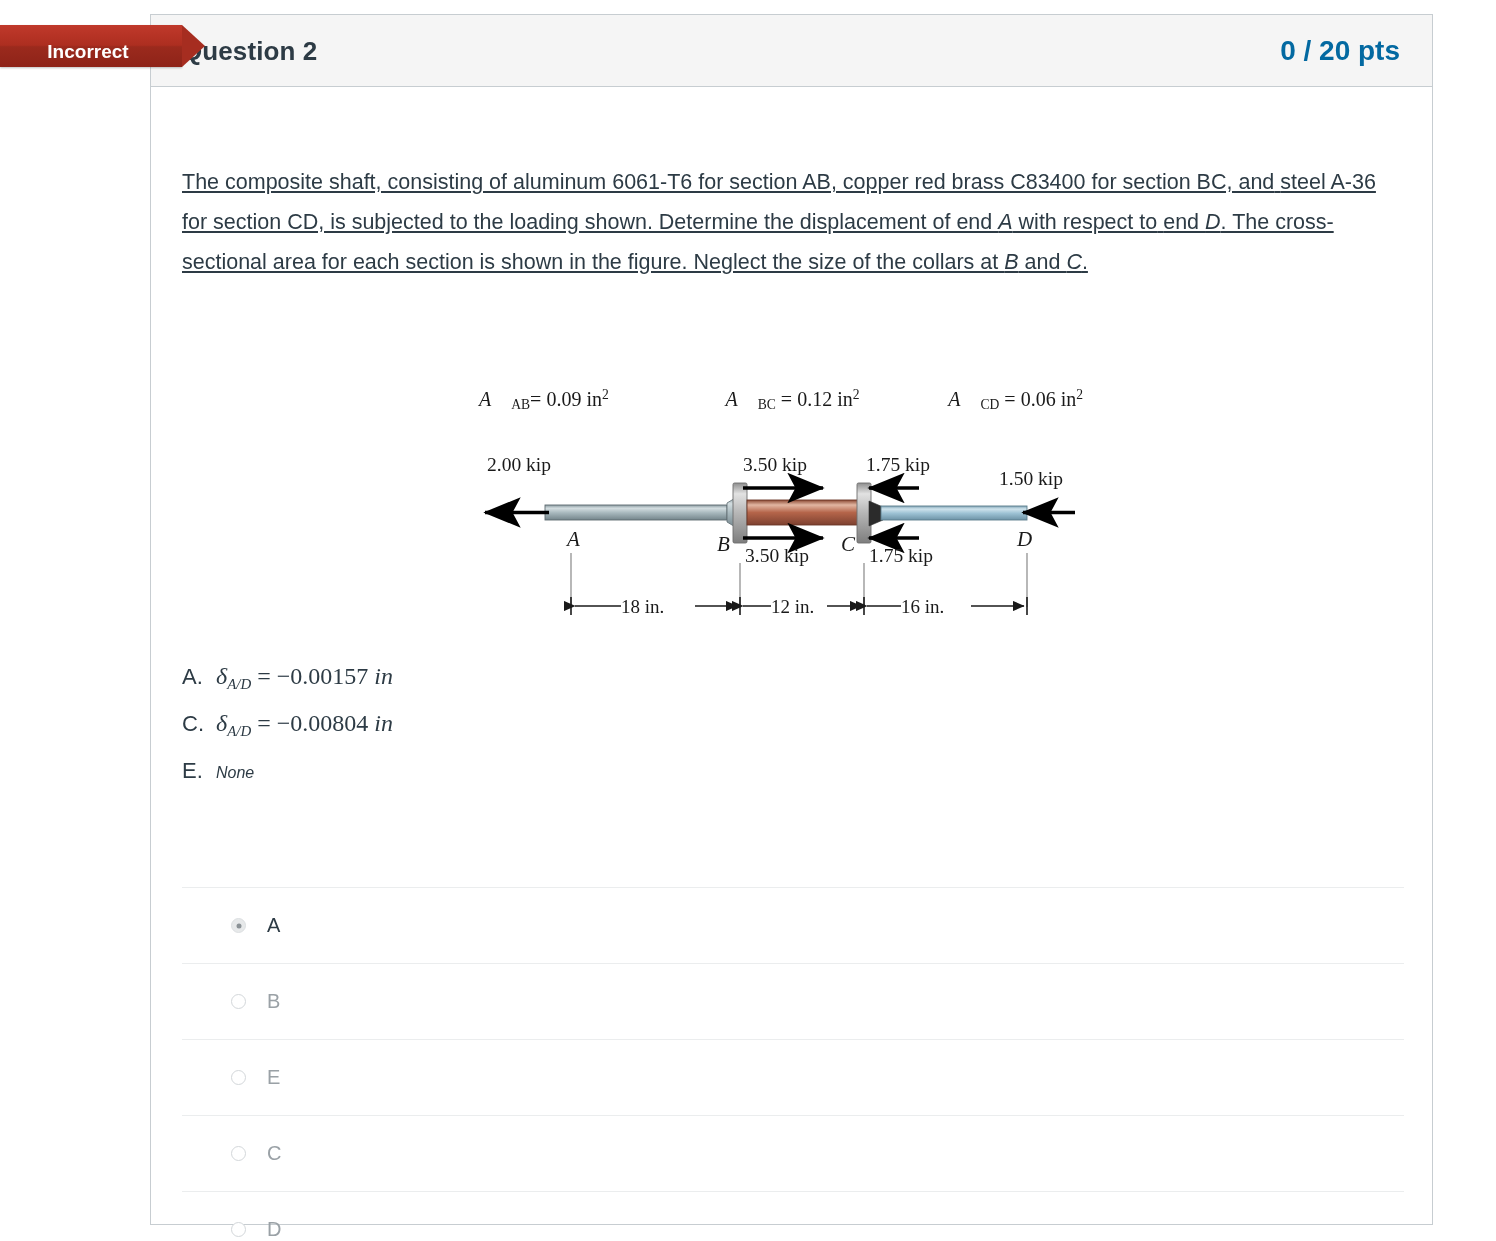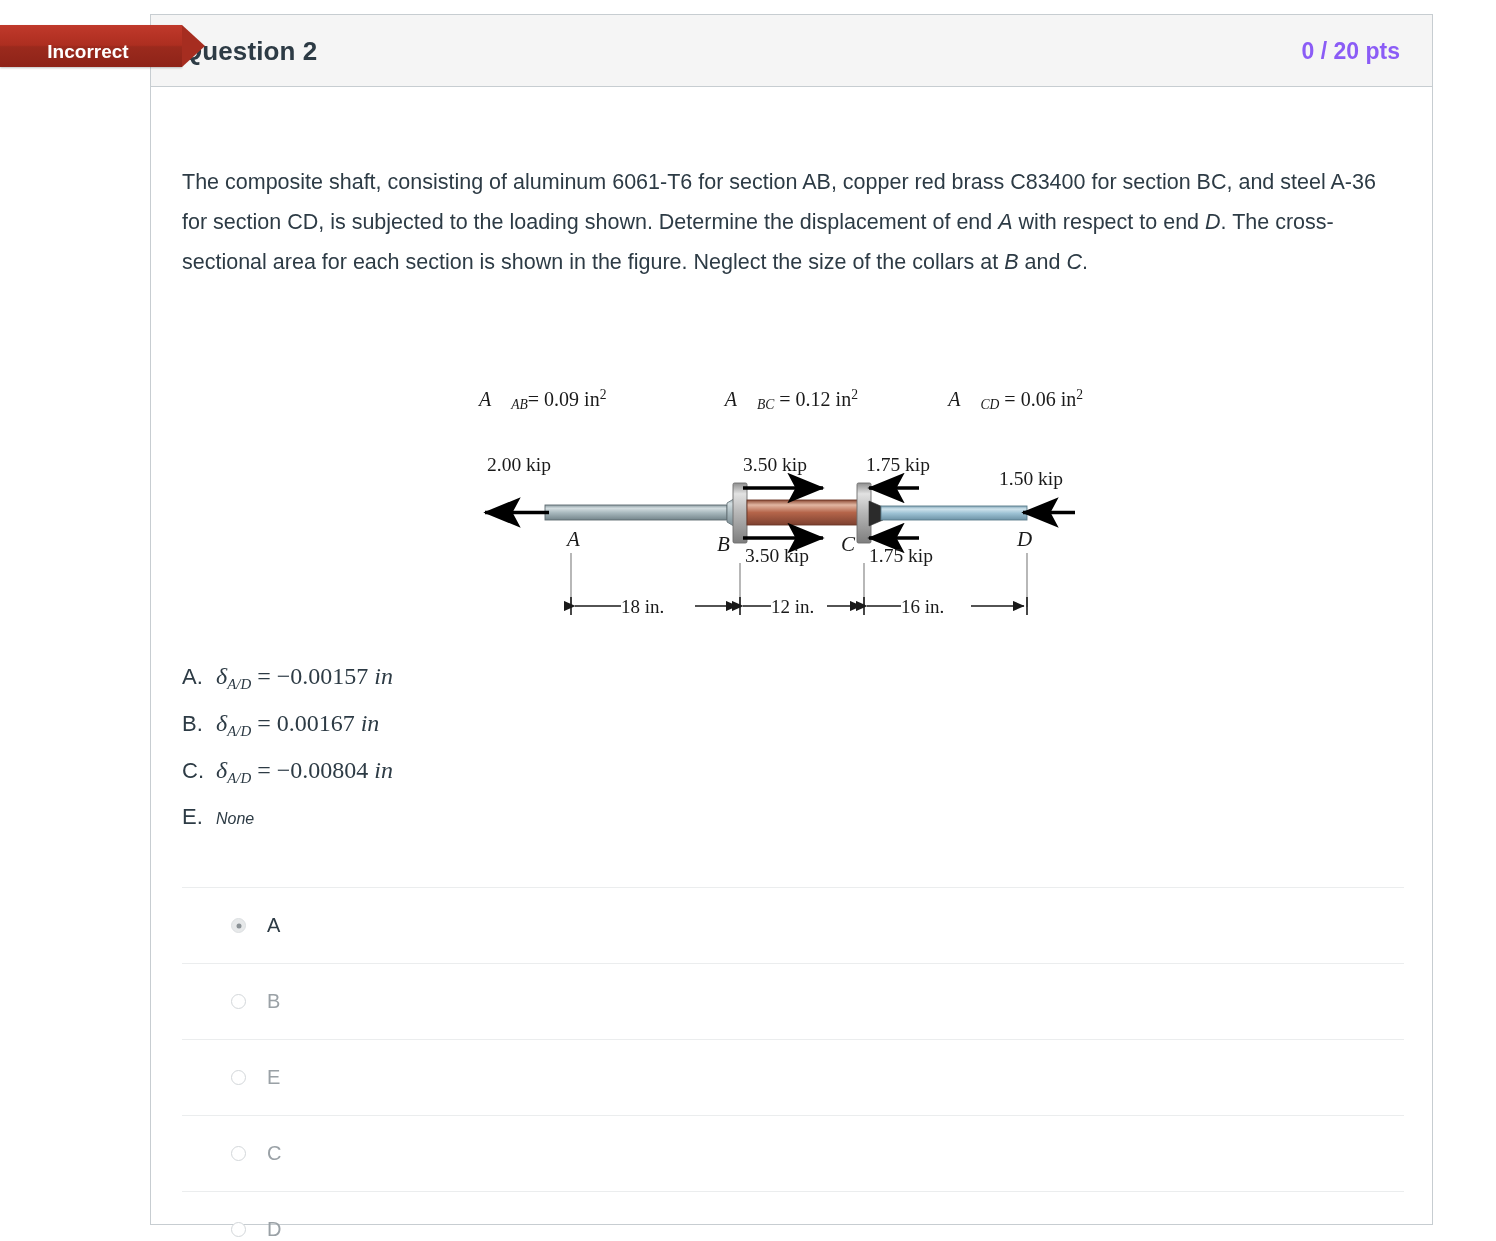--- a/index.html
+++ b/index.html
@@ -42,23 +42,23 @@
     font-size: 26px;
     font-weight: bold;
     color: #2d3b45;
     letter-spacing: 0.1px;
   }
   .question-points {
     position: absolute;
     right: 32px;
     top: 50%;
     transform: translateY(-50%);
-    font-size: 23px;
+    font-size: 28px;
     font-weight: bold;
-    color: #8b5cf6;
+    color: #0369a1;
   }
 
   
   .status-flag {
     position: absolute;
     left: 0px;
     top: 25px;
     width: 182px;
     height: 42px;
     background: linear-gradient(to bottom, #c0392b 0%, #ad2e20 48%, #9b2a1d 52%, #8e2318 100%);
@@ -95,20 +95,21 @@
     padding: 0;
   }
   .prompt-text {
     position: absolute;
     left: 31px;
     top: 75px;
     width: 1215px;
     font-size: 21.5px;
     line-height: 40px;
     color: #2d3b45;
+    text-decoration: underline;
   }
   .prompt-text i { font-style: italic; }
 
   
   .figure {
     position: absolute;
     left: 320px;
     top: 300px;
     width: 620px;
     height: 265px;
@@ -120,21 +121,20 @@
     width: 620px;
     display: flex;
     justify-content: space-between;
     font-family: "Liberation Serif", serif;
     font-size: 20px;
     color: #1a1a1a;
   }
   .fig-areas .area-item { white-space: nowrap; }
   .fig-areas .area-item .it { font-style: italic; }
   .fig-areas .area-item sub {
-    font-style: italic;
     font-size: 0.68em;
     vertical-align: -0.28em;
     padding-left: 20px;
   }
   .fig-areas .area-item sup {
     font-size: 0.68em;
     vertical-align: 0.48em;
   }
   .areas-a { margin-left: 8px; }
   .areas-b { margin-left: 28px; }
@@ -351,23 +351,20 @@
           <text x="300" y="168" font-family="Liberation Serif, serif" font-size="19" fill="#1a1a1a">12 in.</text>
           <text x="430" y="168" font-family="Liberation Serif, serif" font-size="19" fill="#1a1a1a">16 in.</text>
         </svg>
       </div>
 
       <div class="answer-list">
         <div class="answer-line">
           <span class="ans-letter">A.</span><span class="mathline"><span class="delta">δ</span><sub>A/D</sub> <span>=</span> <span>−0.00157</span> <span class="unit">in</span></span>
         </div>
         <div class="answer-line">
-          <span class="ans-letter">B.</span><span class="mathline"><span class="delta">δ</span><sub>A/D</sub> <span>=</span> <span>0.00167</span> <span class="unit">in</span></span>
-        </div>
-        <div class="answer-line">
           <span class="ans-letter">C.</span><span class="mathline"><span class="delta">δ</span><sub>A/D</sub> <span>=</span> <span>−0.00804</span> <span class="unit">in</span></span>
         </div>
         <div class="answer-line">
           <span class="ans-letter">E.</span><span class="plain-line">None</span>
         </div>
       </div>
 
       <div class="options">
         <div class="option-row selected">
           <span class="radio"></span>

